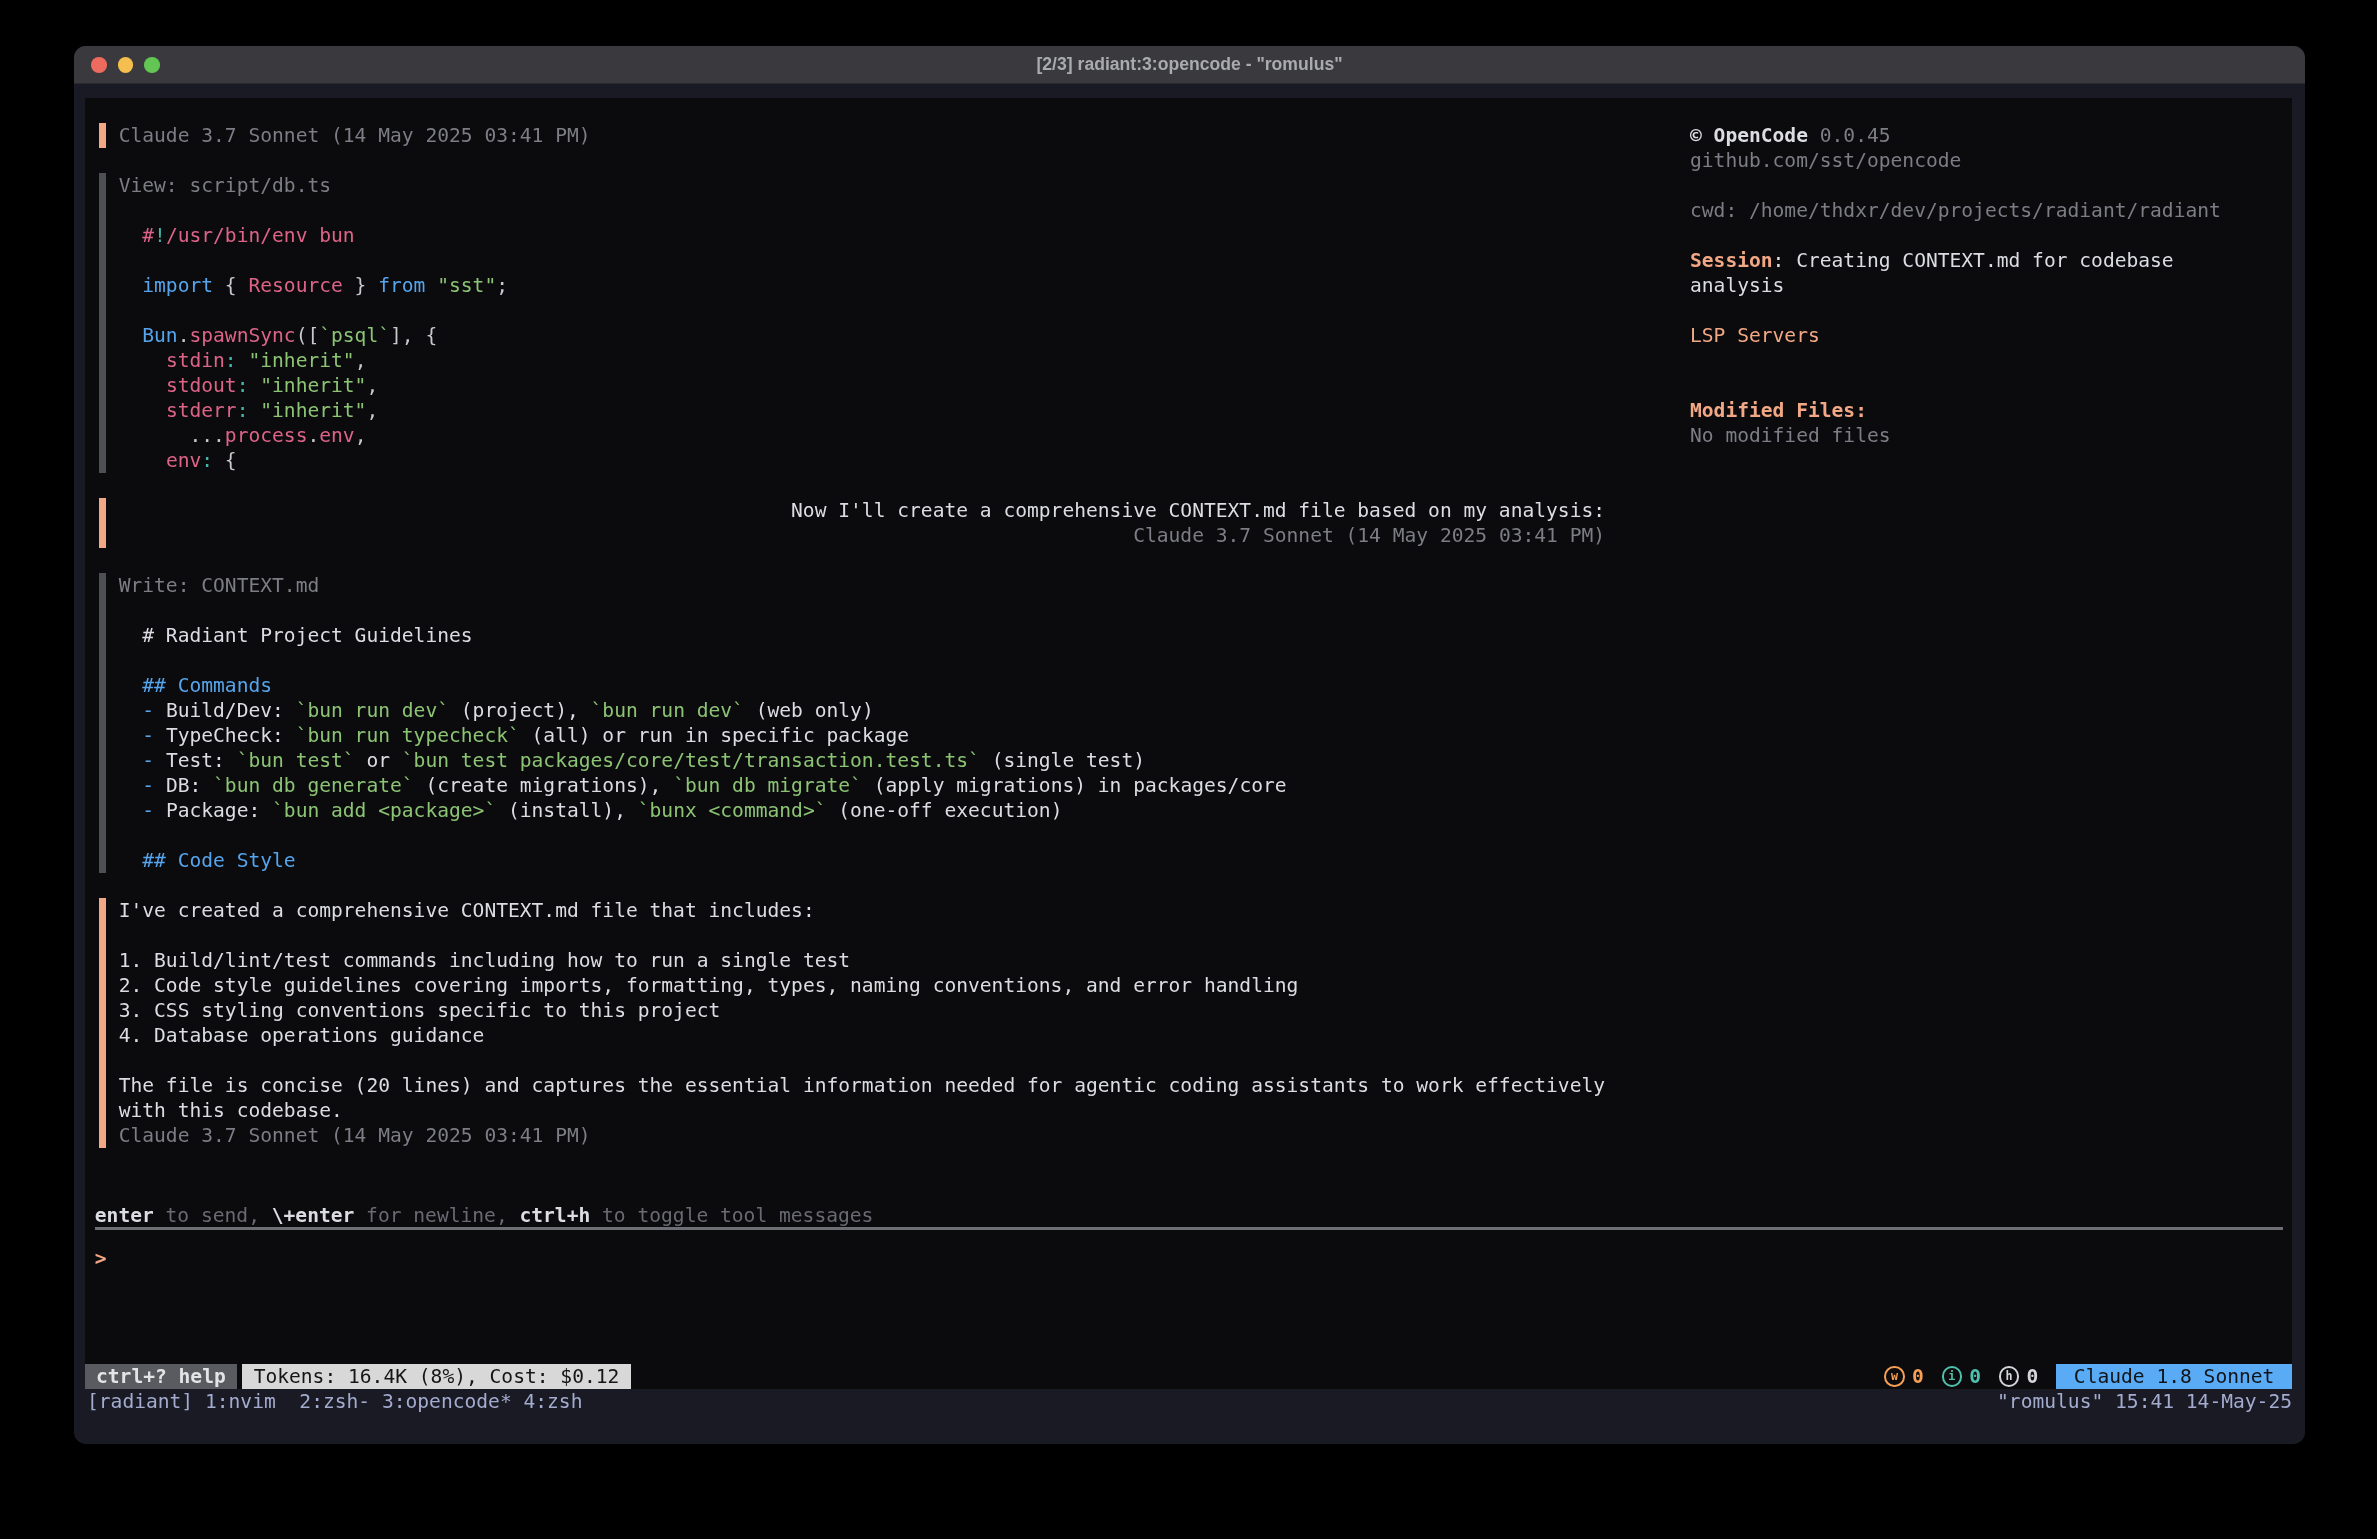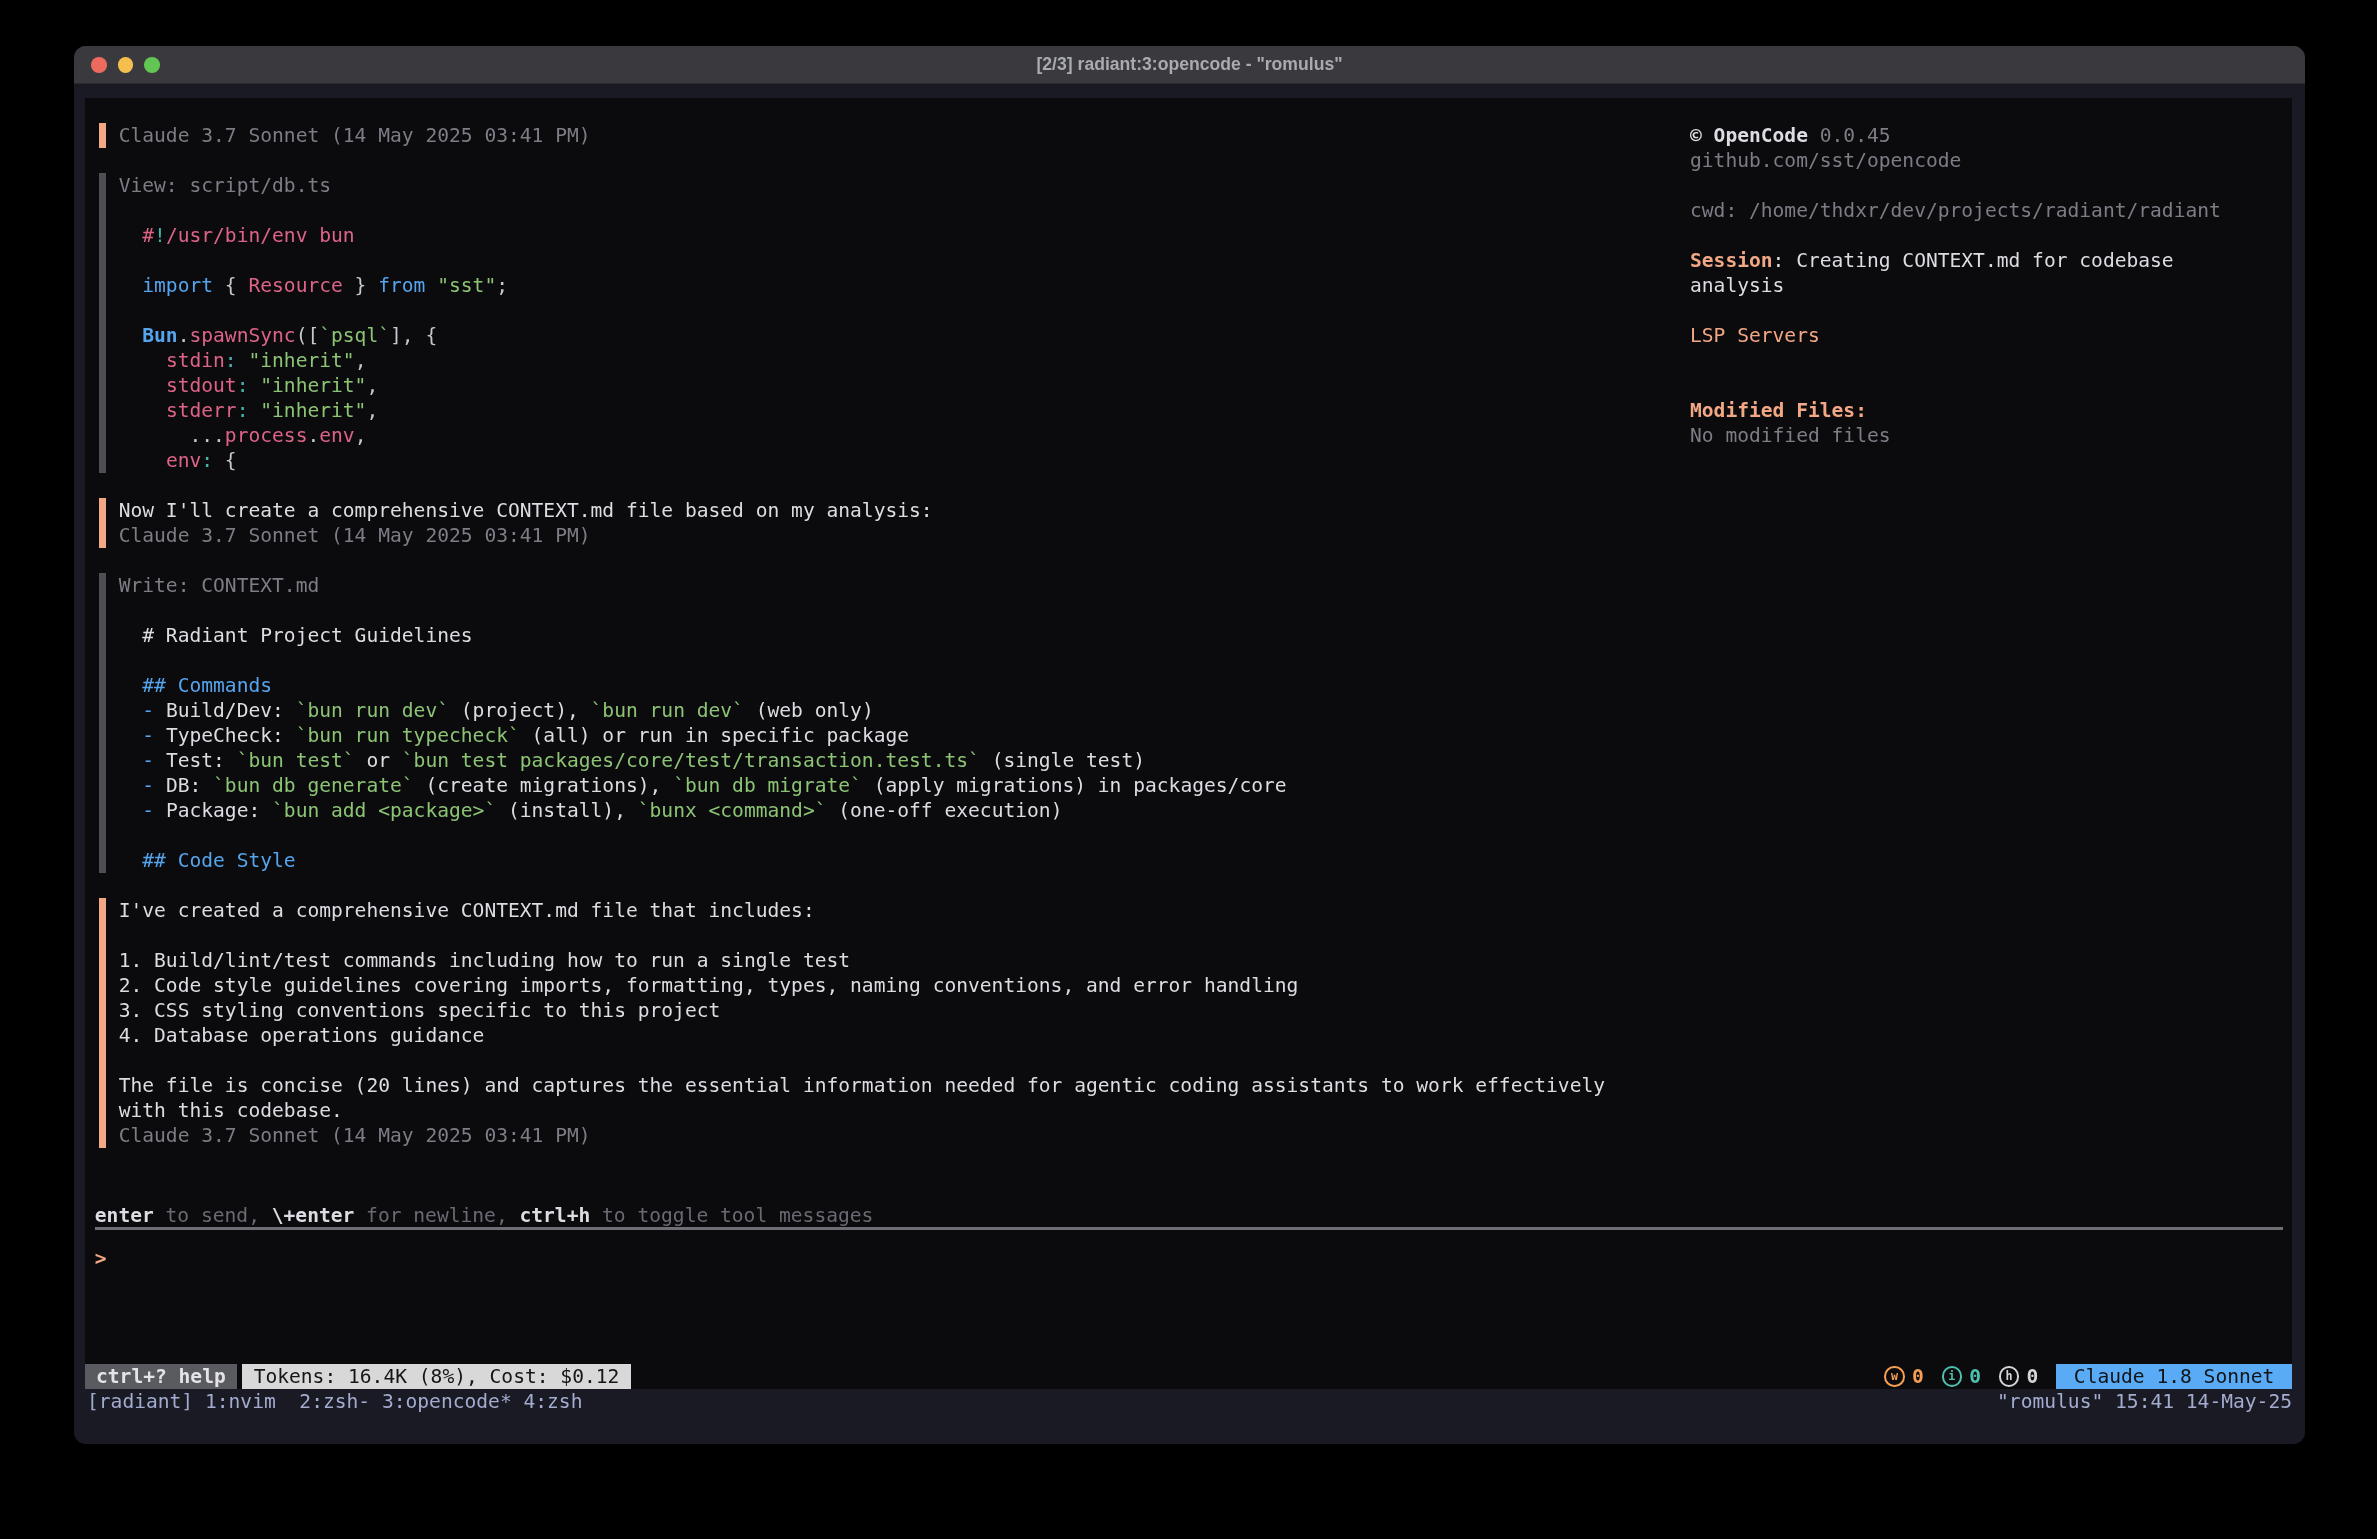--- a/index.html
+++ b/index.html
@@ -60,28 +60,28 @@
           <div class="block" style="border-left-color: var(--peach);">
             <div class="line"><span style="color: var(--muted);">Claude 3.7 Sonnet (14 May 2025 03:41 PM)</span></div>
           </div>
           <div class="block" style="border-left-color: var(--graybar);">
             <div class="line"><span style="color: var(--muted);">View: script/db.ts</span></div>
             <div class="line">&nbsp;</div>
             <div class="line"><span style="color: var(--text);">  </span><span style="color: var(--pink);">#</span><span style="color: var(--cyan);">!</span><span style="color: var(--pink);">/usr/bin/env bun</span></div>
             <div class="line">&nbsp;</div>
             <div class="line"><span style="color: var(--text);">  </span><span style="color: var(--blue);">import</span><span style="color: var(--text);"> { </span><span style="color: var(--pink);">Resource</span><span style="color: var(--text);"> } </span><span style="color: var(--blue);">from</span><span style="color: var(--text);"> </span><span style="color: var(--green);">"sst"</span><span style="color: var(--text);">;</span></div>
             <div class="line">&nbsp;</div>
-            <div class="line"><span style="color: var(--text);">  </span><span style="color: var(--blue); font-weight: bold;">Bun</span><span style="color: var(--text);">.</span><span style="color: var(--pink);">spawnSync</span><span style="color: var(--text);">([</span><span style="color: var(--green);">`psql`</span><span style="color: var(--text);">], {</span></div>
+            <div class="line"><span style="color: var(--text);">  </span><span style="color: var(--blue);">Bun</span><span style="color: var(--text);">.</span><span style="color: var(--pink);">spawnSync</span><span style="color: var(--text);">([</span><span style="color: var(--green);">`psql`</span><span style="color: var(--text);">], {</span></div>
             <div class="line"><span style="color: var(--text);">    </span><span style="color: var(--pink);">stdin</span><span style="color: var(--cyan);">:</span><span style="color: var(--text);"> </span><span style="color: var(--green);">"inherit"</span><span style="color: var(--text);">,</span></div>
             <div class="line"><span style="color: var(--text);">    </span><span style="color: var(--pink);">stdout</span><span style="color: var(--cyan);">:</span><span style="color: var(--text);"> </span><span style="color: var(--green);">"inherit"</span><span style="color: var(--text);">,</span></div>
             <div class="line"><span style="color: var(--text);">    </span><span style="color: var(--pink);">stderr</span><span style="color: var(--cyan);">:</span><span style="color: var(--text);"> </span><span style="color: var(--green);">"inherit"</span><span style="color: var(--text);">,</span></div>
             <div class="line"><span style="color: var(--text);">      ...</span><span style="color: var(--pink);">process</span><span style="color: var(--text);">.</span><span style="color: var(--pink);">env</span><span style="color: var(--text);">,</span></div>
             <div class="line"><span style="color: var(--text);">    </span><span style="color: var(--pink);">env</span><span style="color: var(--cyan);">:</span><span style="color: var(--text);"> {</span></div>
           </div>
-          <div class="block" style="border-left-color: var(--peach);">
+          <div class="block" style="border-left-color: var(--peach); text-align: right;">
             <div class="line"><span style="color: var(--bright);">Now I'll create a comprehensive CONTEXT.md file based on my analysis:</span></div>
             <div class="line"><span style="color: var(--muted);">Claude 3.7 Sonnet (14 May 2025 03:41 PM)</span></div>
           </div>
           <div class="block" style="border-left-color: var(--graybar);">
             <div class="line"><span style="color: var(--muted);">Write: CONTEXT.md</span></div>
             <div class="line">&nbsp;</div>
             <div class="line"><span style="color: var(--bright);">  # Radiant Project Guidelines</span></div>
             <div class="line">&nbsp;</div>
             <div class="line"><span style="color: var(--blue);">  ## Commands</span></div>
             <div class="line"><span style="color: var(--text);">  </span><span style="color: var(--blue);">- </span><span style="color: var(--bright);">Build/Dev: </span><span style="color: var(--green);">`bun run dev`</span><span style="color: var(--bright);"> (project), </span><span style="color: var(--green);">`bun run dev`</span><span style="color: var(--bright);"> (web only)</span></div>

